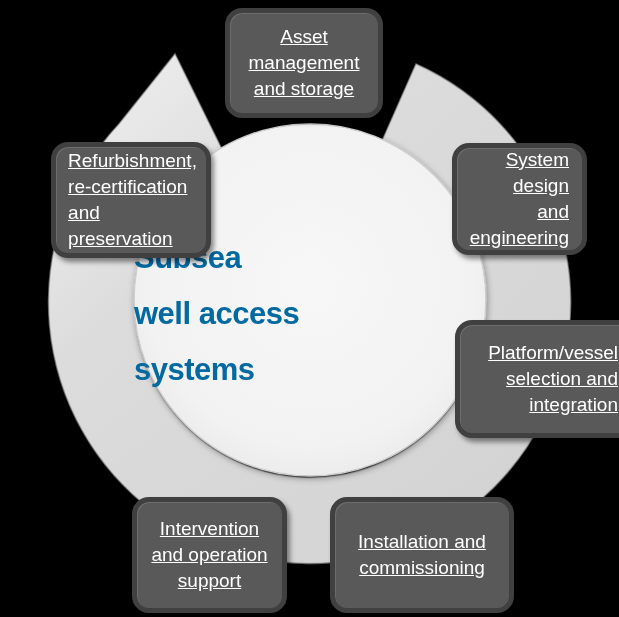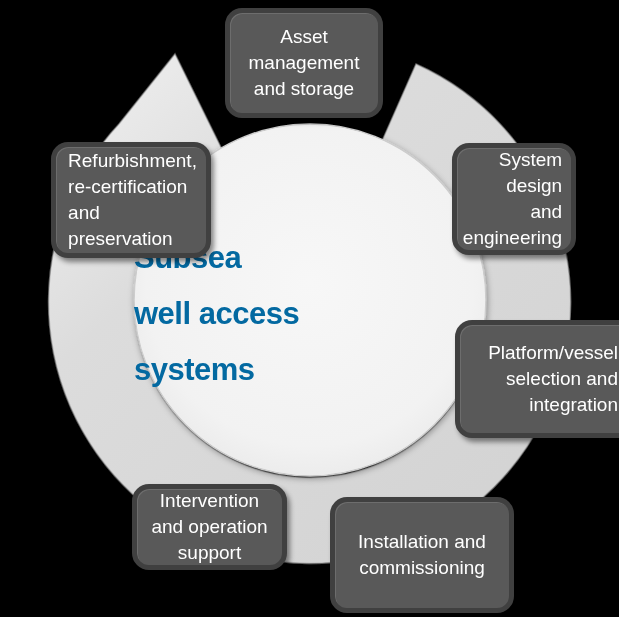--- a/index.html
+++ b/index.html
@@ -19,32 +19,33 @@
     border:5px solid #404040;
     border-radius:17px;
     color:#ffffff;
     display:flex;
     align-items:center;
     justify-content:center;
     font-size:19px;
     line-height:26px;
     box-shadow:3px 4px 5px rgba(0,0,0,0.45), inset 1px 1px 0 rgba(255,255,255,0.12);
     z-index:3;
+    text-decoration:underline;
   }
   .node-label{white-space:pre-line;width:100%;padding:0 10px;}
   .align-center .node-label{text-align:center;}
   .align-left   .node-label{text-align:left;padding-left:13px;}
   .align-right  .node-label{text-align:right;padding-right:13px;}
 
   
   .pos-top          {left:225px;top:8px;  width:158px;height:110px;}
-  .pos-right-top    {left:452px;top:143px;width:124px;height:112px;}
+  .pos-right-top    {left:452px;top:143px;width:135px;height:112px;}
   .pos-right-bottom {left:455px;top:320px;width:181px;height:118px;}
   .pos-bottom-right {left:330px;top:497px;width:184px;height:116px;}
-  .pos-bottom-left  {left:132px;top:484px;width:155px;height:86px;}
+  .pos-bottom-left  {left:132px;top:497px;width:155px;height:116px;}
   .pos-left-bottom  {left:5px;  top:322px;width:158px;height:116px;}
   .pos-left-top     {left:5px;  top:142px;width:160px;height:116px;margin-left:46px;}
 
   .center-title{
     position:absolute;
     left:134px;top:230px;width:352px;
     text-align:left;
     font-size:31px;
     font-weight:bold;
     line-height:56px;

